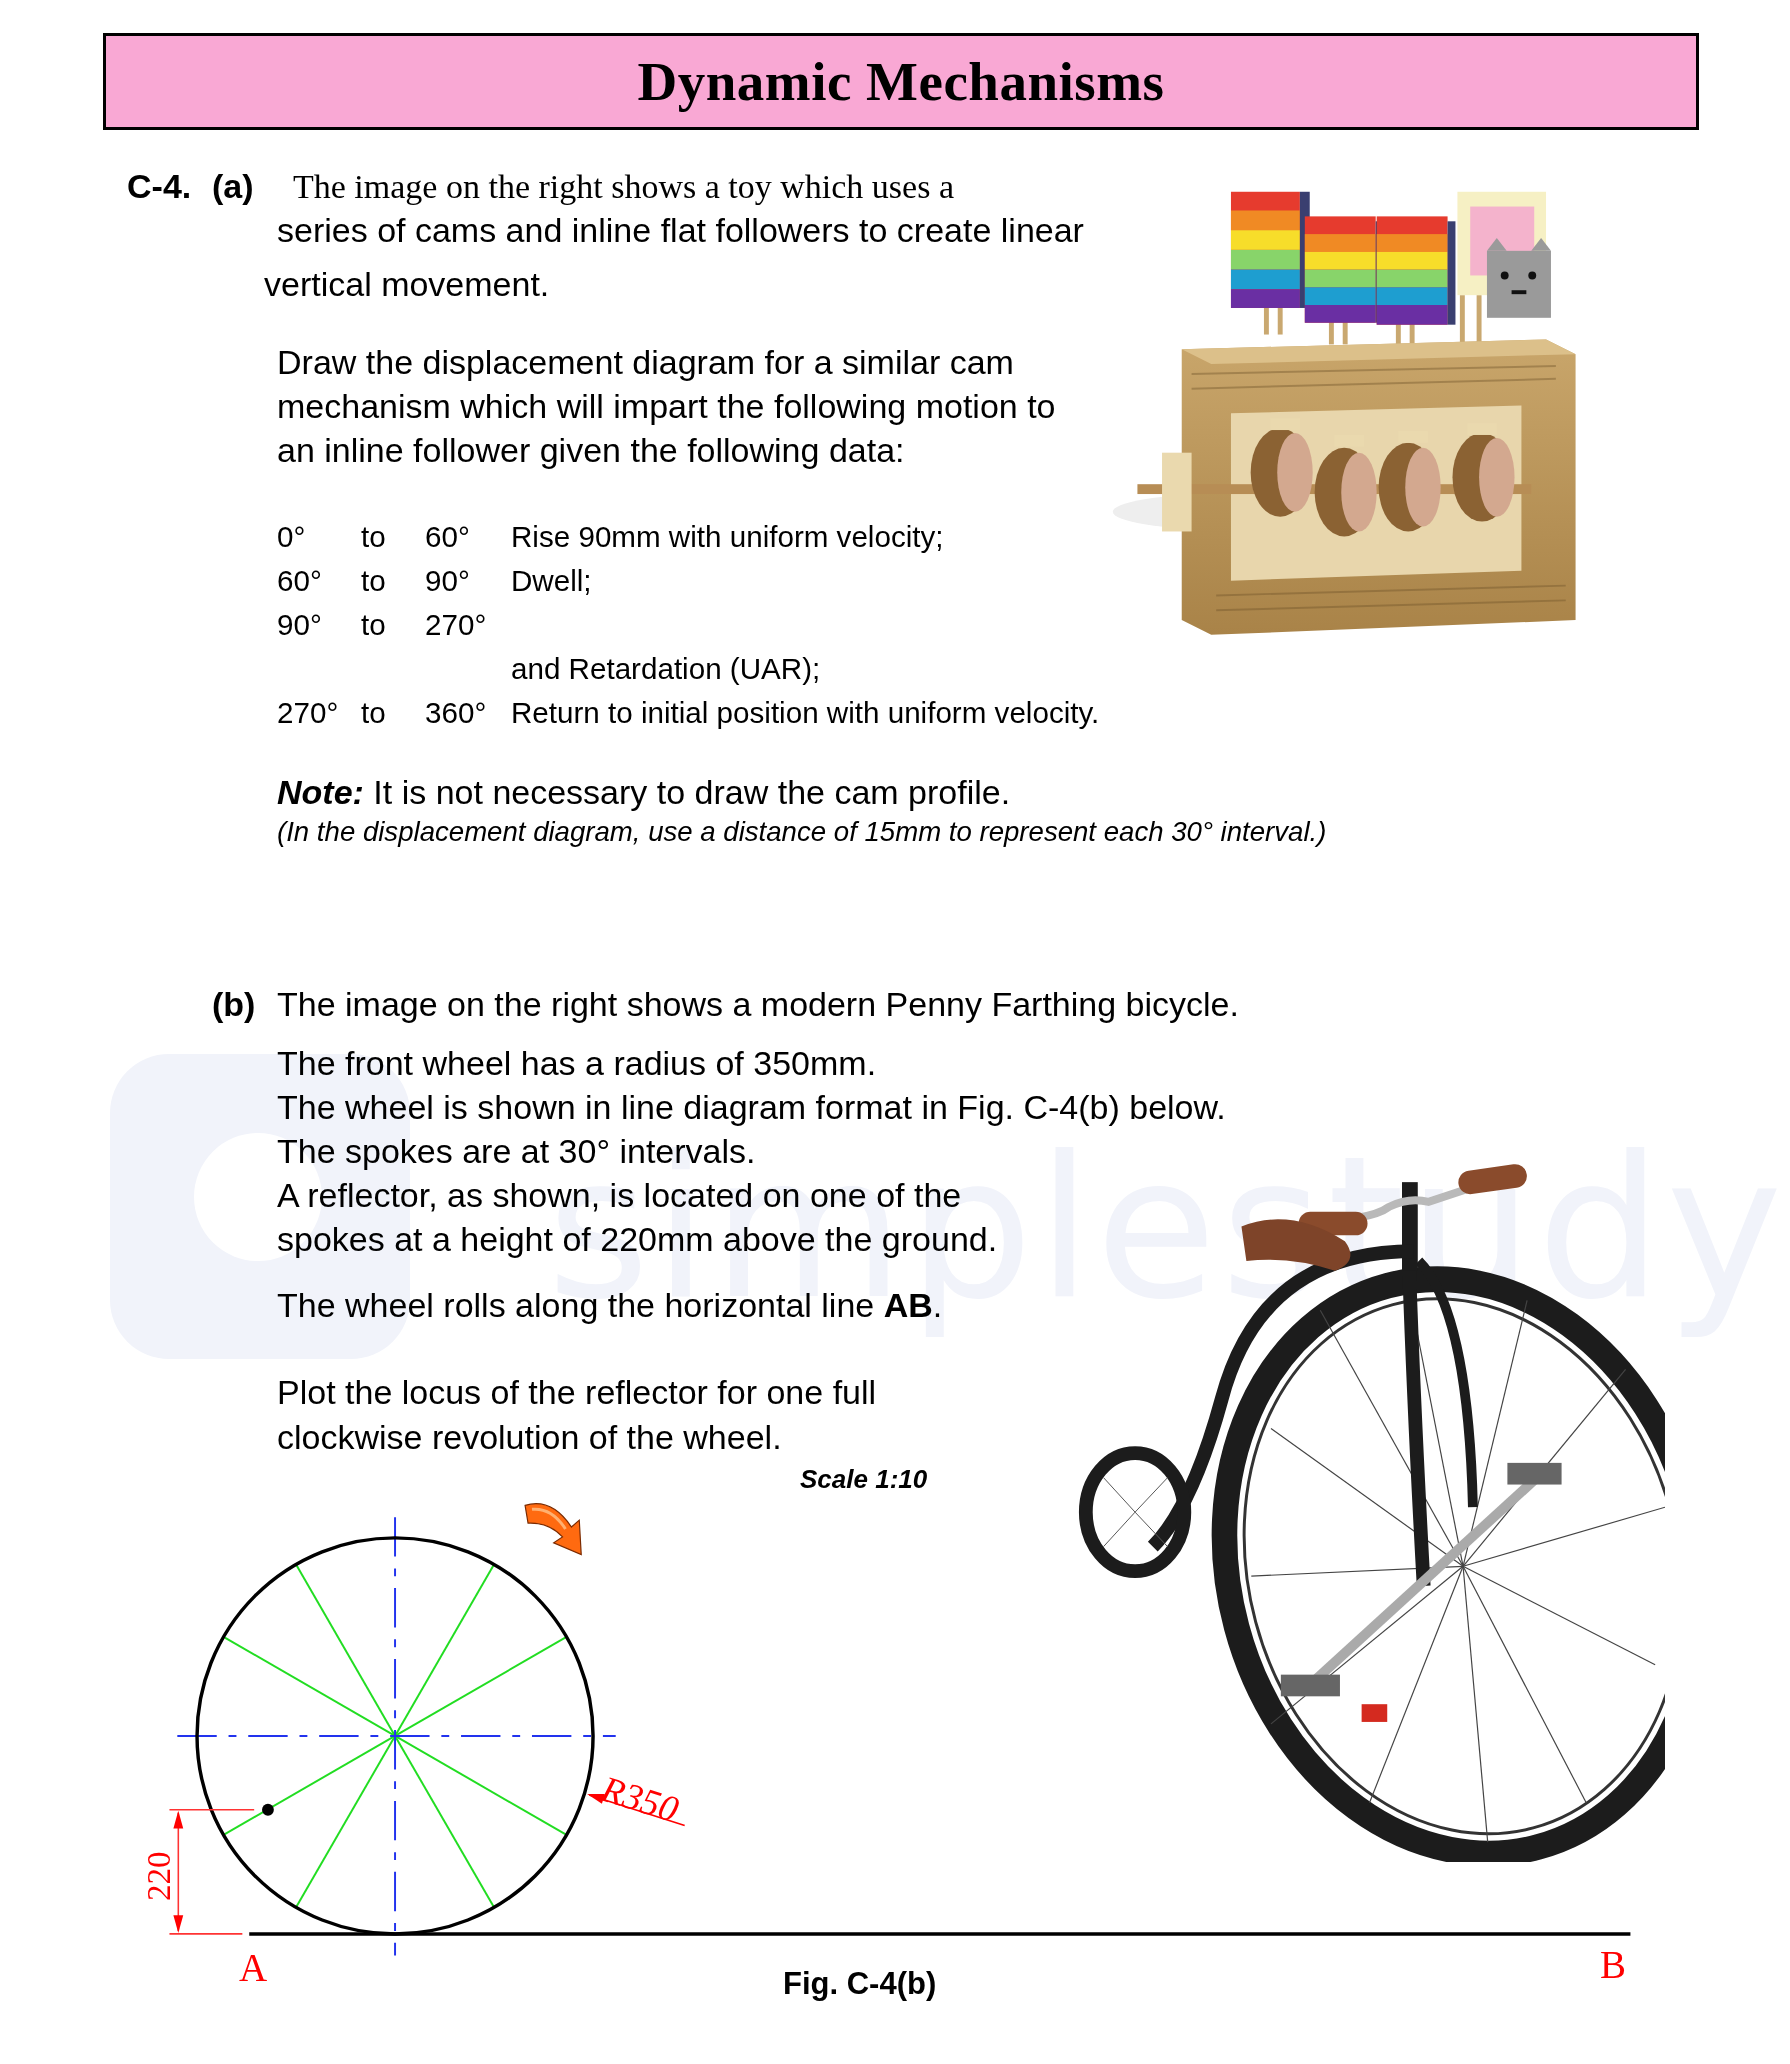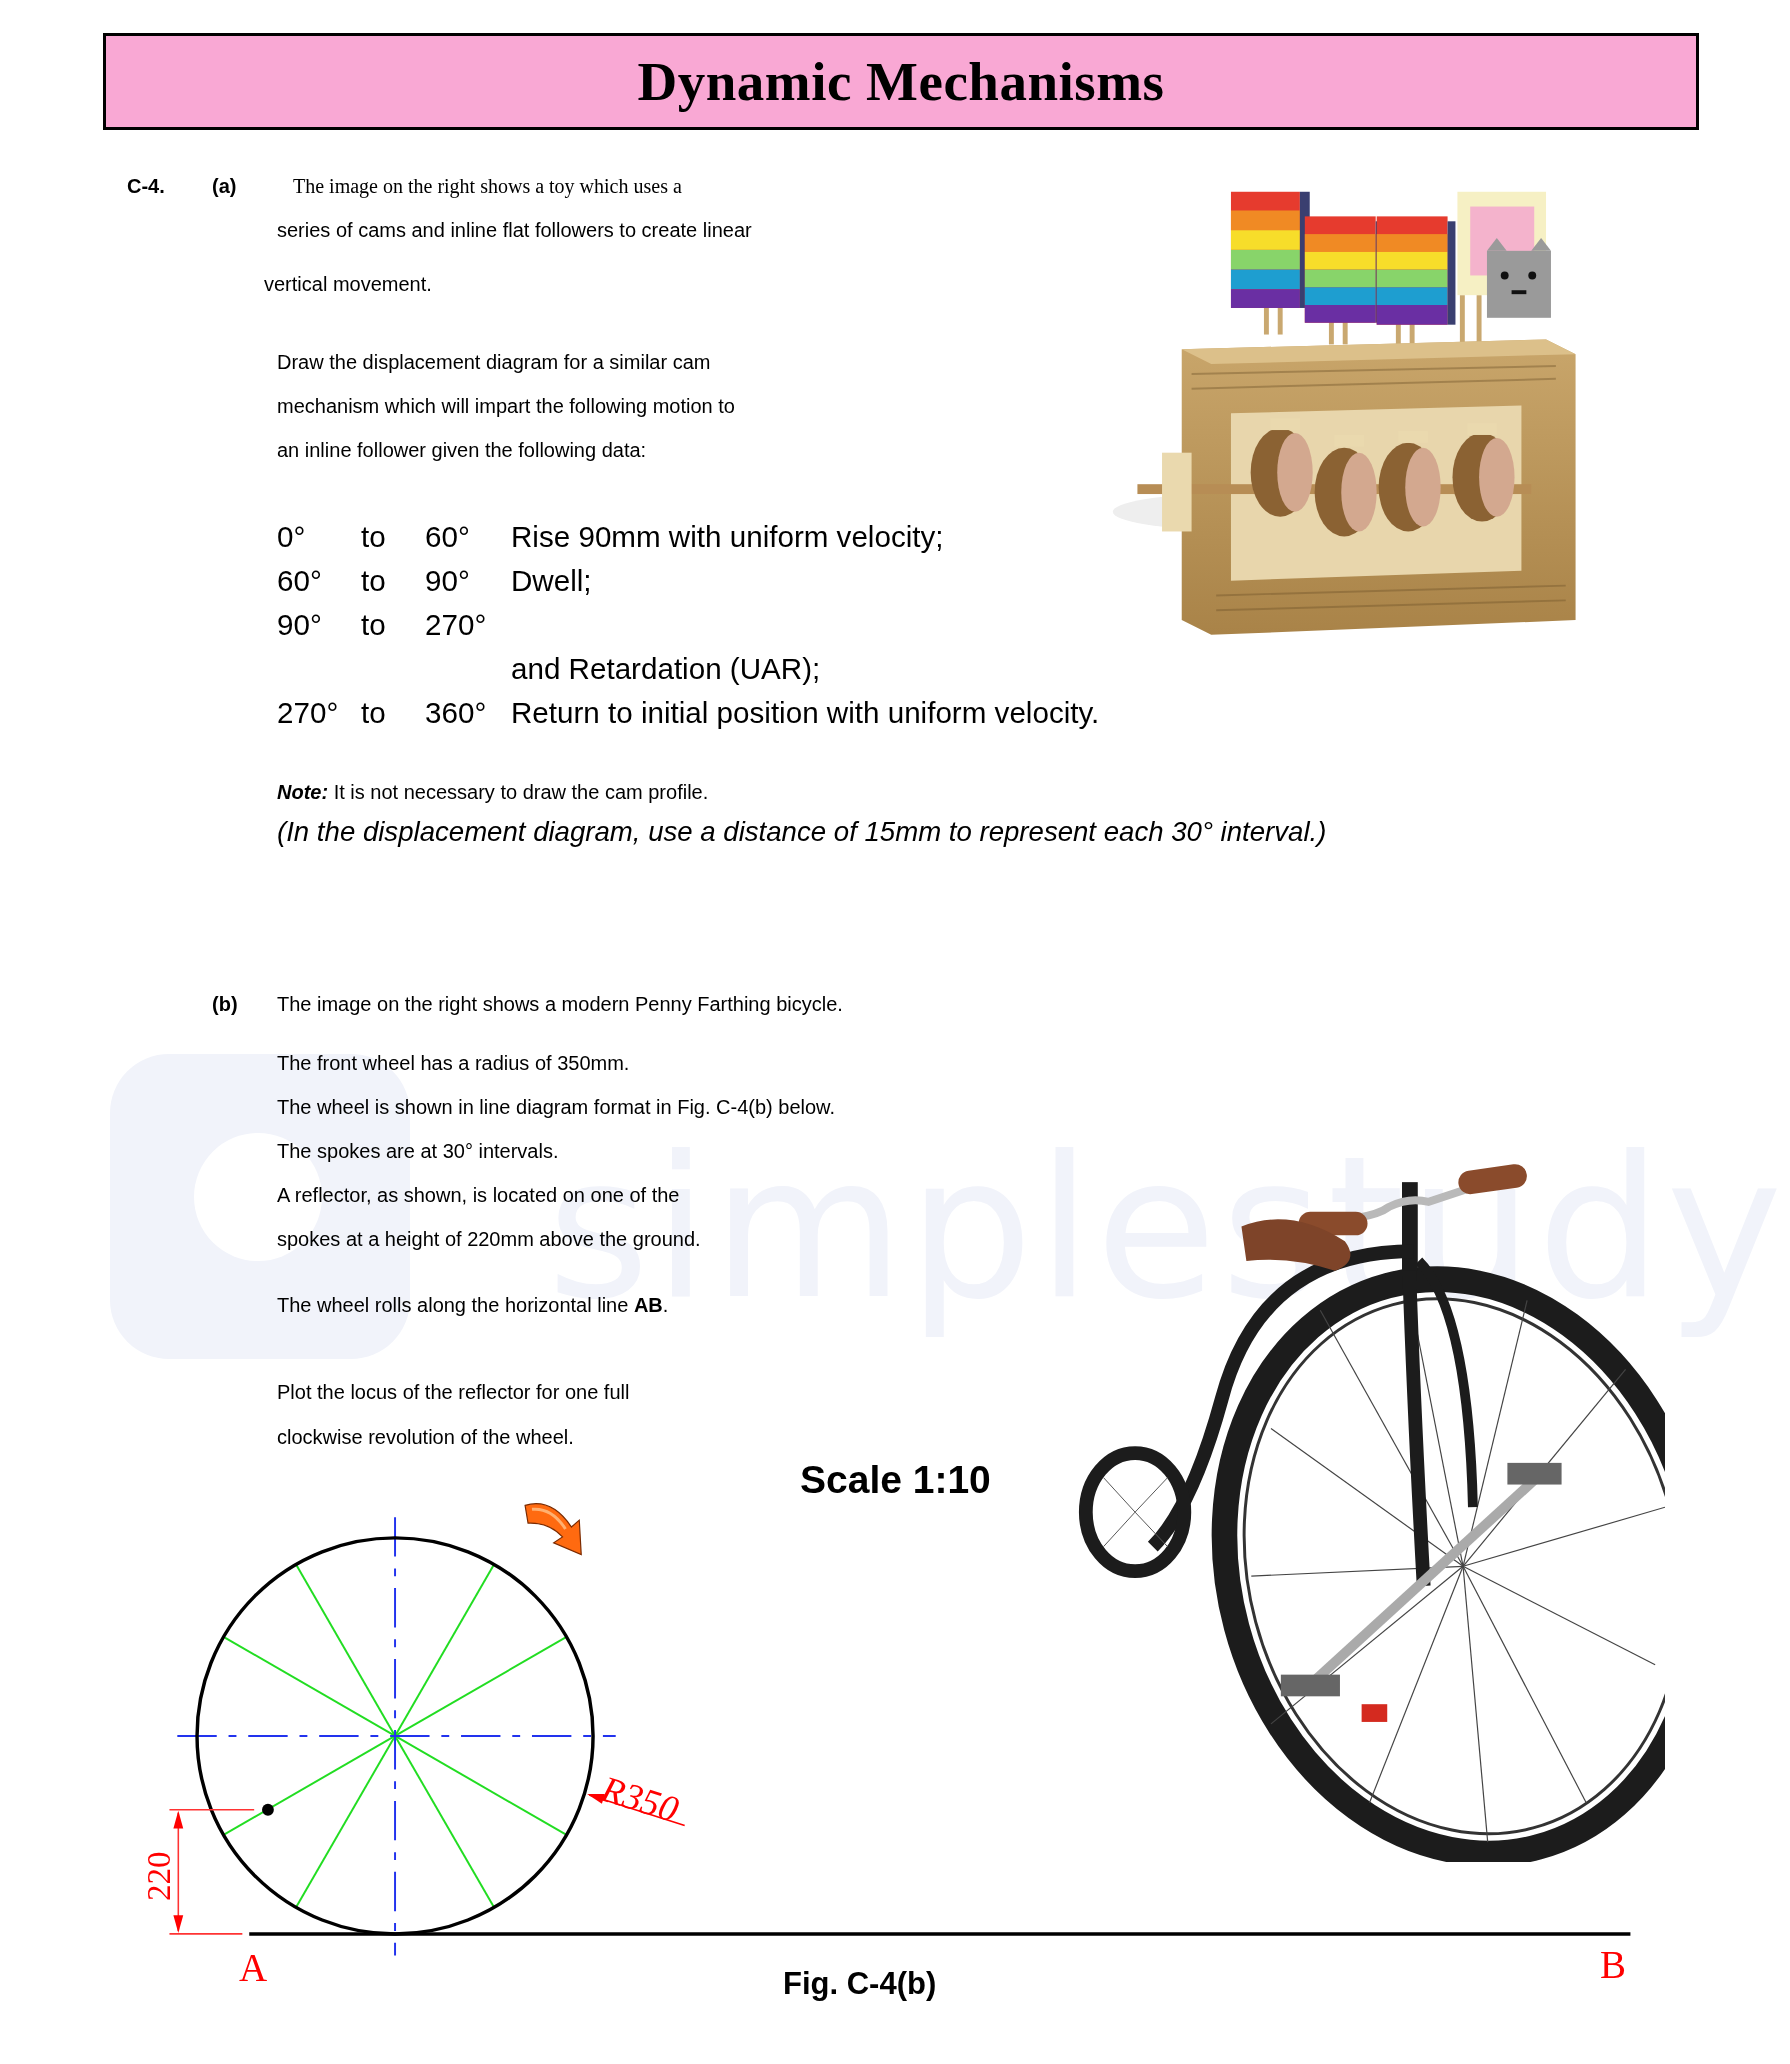--- a/index.html
+++ b/index.html
@@ -9,21 +9,21 @@
   .header-box {
     position: absolute; left: 103px; top: 32.5px; width: 1596px; height: 97px;
     background: #f9a8d4; border: 3.9px solid #000;
     display: flex; align-items: center; justify-content: center;
   }
   .header-title {
     font-family: "Liberation Serif", "DejaVu Serif", serif; font-weight: bold;
     font-size: 55px; letter-spacing: 0.5px;
   }
 
-  .txt { position: absolute; font-size: 20px; line-height: 43px; white-space: nowrap; }
+  .txt { position: absolute; font-size: 34px; line-height: 43px; white-space: nowrap; }
   .bold { font-weight: bold; }
   .ital { font-style: italic; }
 
   .watermark-logo {
     position: absolute; left: 110px; top: 1054px; width: 300px; height: 305px;
     border-radius: 59px; background: #f1f3fa; z-index: 0;
   }
   .watermark-logo .hole {
     position: absolute; left: 84px; top: 79px; width: 128px; height: 128px;
     border-radius: 50%; background: #fff;
@@ -206,21 +206,21 @@
   <span class="txt" style="left:277px; top:1130px;">The spokes are at 30° intervals.</span>
   <span class="txt" style="left:277px; top:1174px;">A reflector, as shown, is located on one of the</span>
   <span class="txt" style="left:277px; top:1218px;">spokes at a height of 220mm above the ground.</span>
 
   <div class="txt" style="left:277px; top:1284px;">
     <span>The wheel rolls along the horizontal line </span><span class="bold">AB</span><span>.</span>
   </div>
 
   <span class="txt" style="left:277px; top:1371px;">Plot the locus of the reflector for one full</span>
   <span class="txt" style="left:277px; top:1416px;">clockwise revolution of the wheel.</span>
-  <span class="txt bold" style="left:800px; top:1458px; font-size:39px;">Scale 1:10</span>
+  <span class="txt bold" style="left:800px; top:1458px; font-size:26px;font-style:italic;">Scale 1:10</span>
 
   <svg class="photo" style="left:1074px; top:1113px;" width="591" height="749" viewBox="0 0 600 760">
 
     <ellipse cx="395" cy="460" rx="238" ry="295" transform="rotate(-15 395 460)" fill="none" stroke="#1c1c1c" stroke-width="26"></ellipse>
     <ellipse cx="395" cy="460" rx="218" ry="275" transform="rotate(-15 395 460)" fill="none" stroke="#333" stroke-width="3"></ellipse>
     <g stroke="#444" stroke-width="1.2">
       <line x1="395" y1="460" x2="250" y2="200"></line>
         <line x1="395" y1="460" x2="340" y2="180"></line>
       <line x1="395" y1="460" x2="460" y2="190"></line>
         <line x1="395" y1="460" x2="560" y2="260"></line>

